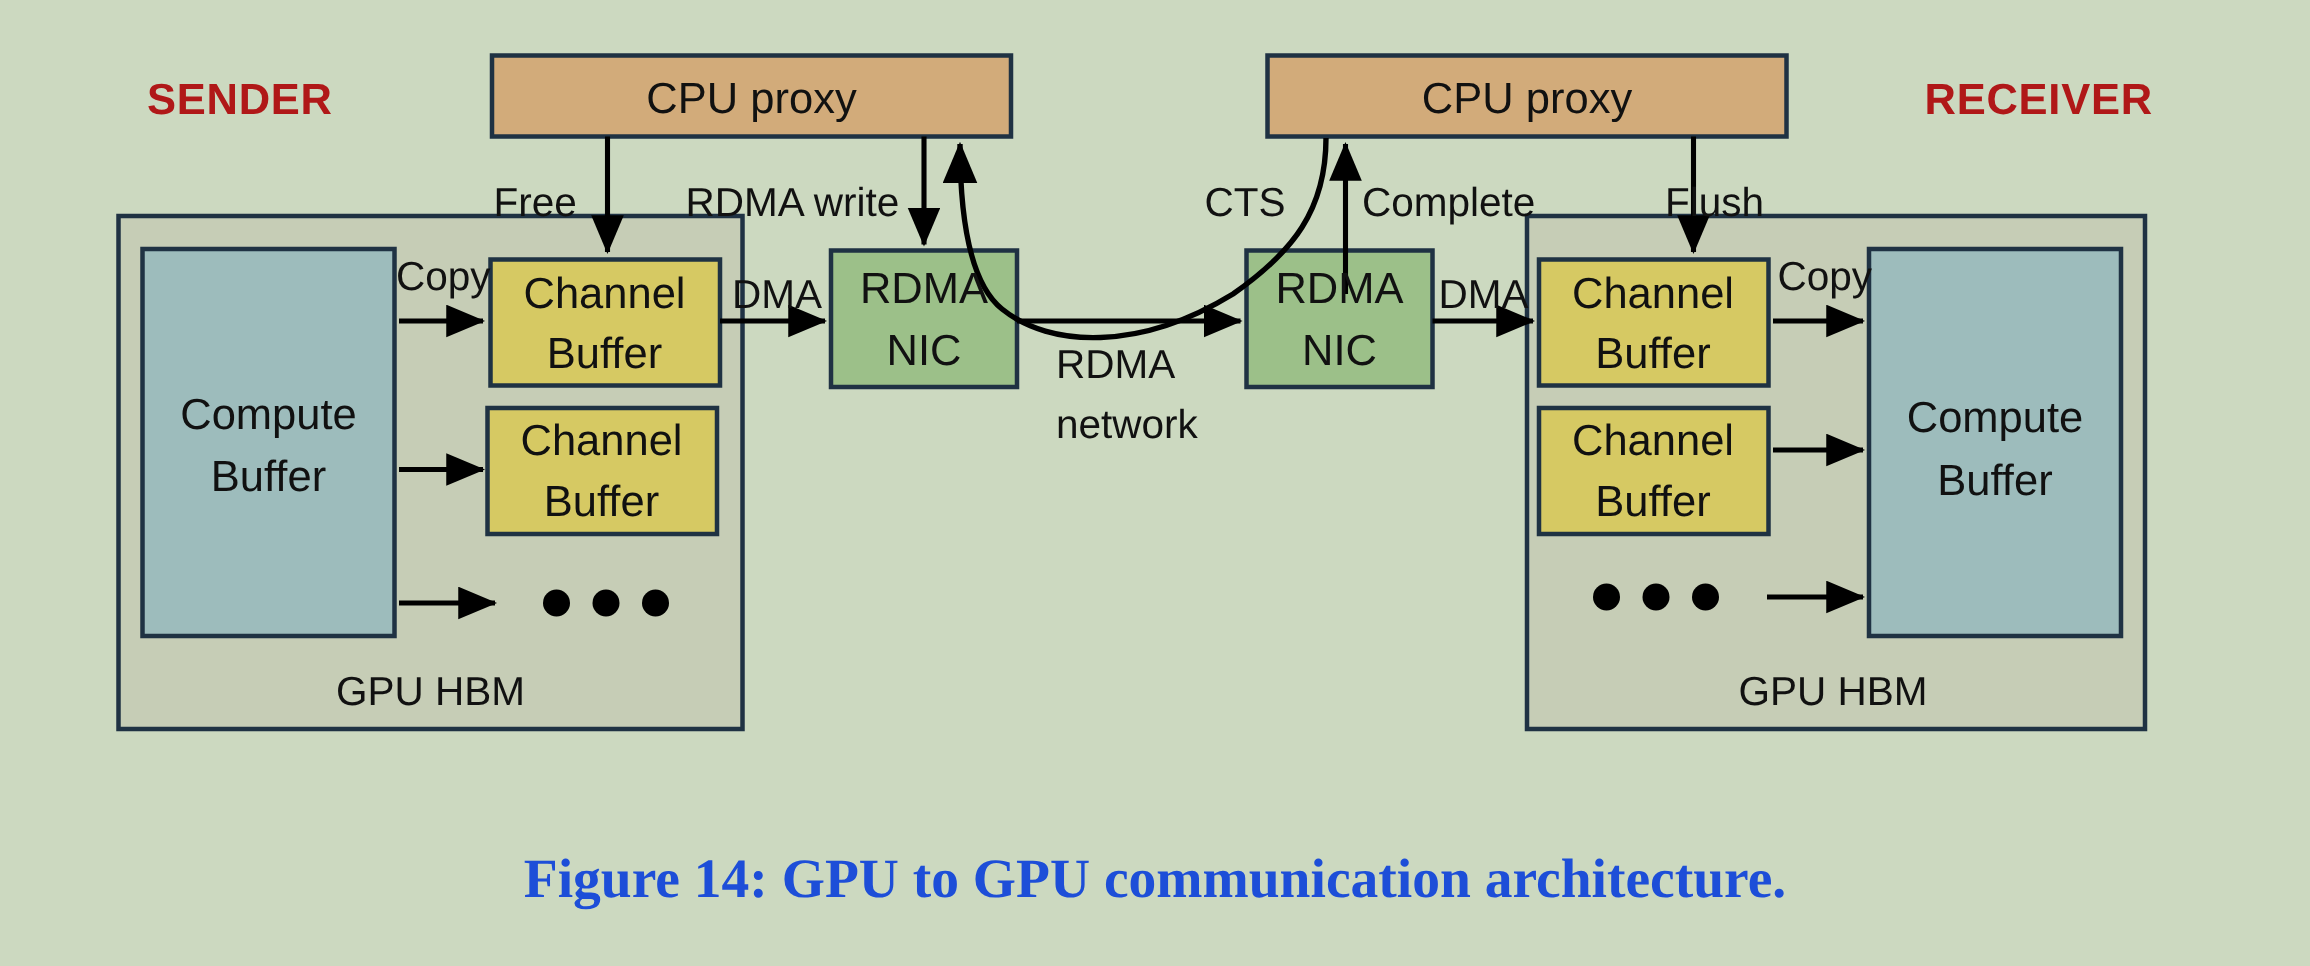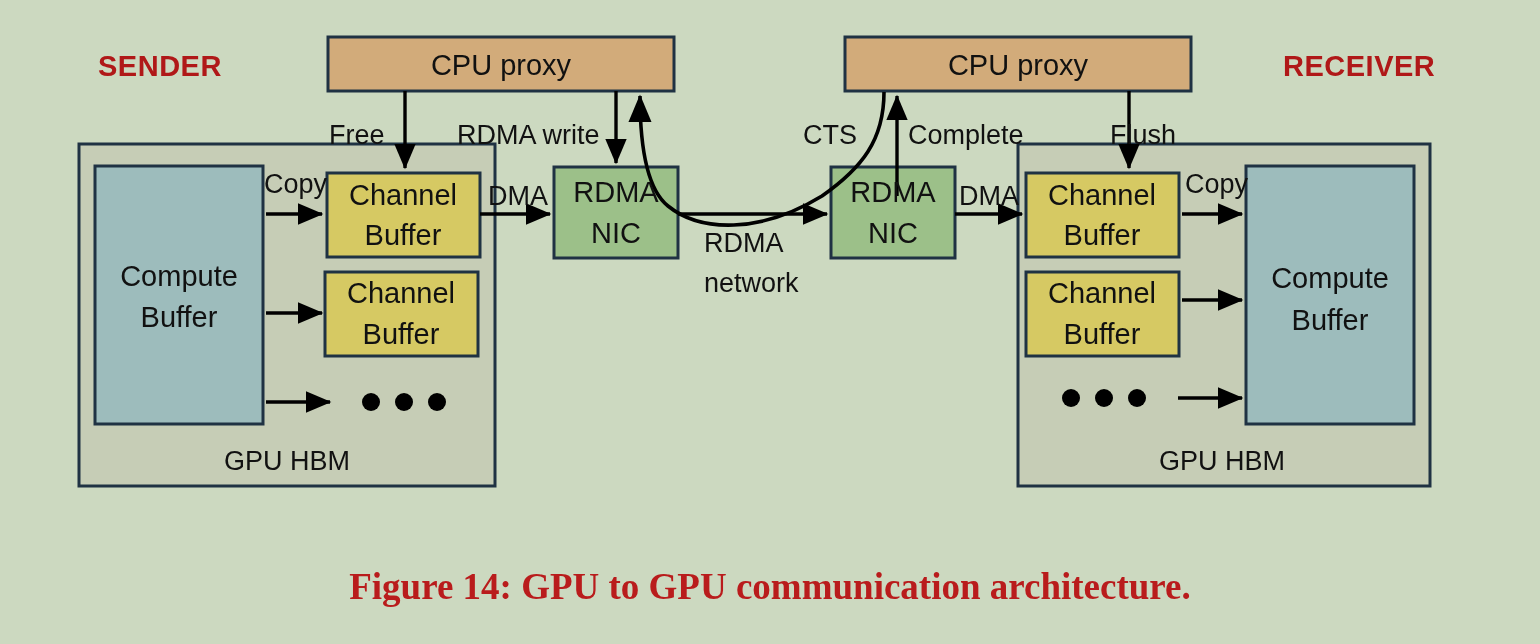--- a/index.html
+++ b/index.html
@@ -12,21 +12,21 @@
   }
   #figure-root{position:absolute;left:0;top:0;width:1498px;height:644px;}
   svg#diagram{position:absolute;left:0;top:0;width:1540px;height:644px;display:block;}
   .box-label{font-family:"Liberation Sans", sans-serif;font-size:29px;fill:#111111;}
   .edge-label{font-family:"Liberation Sans", sans-serif;font-size:27px;fill:#111111;}
   .region-label{font-family:"Liberation Sans", sans-serif;font-size:27px;fill:#111111;}
   .side-label{font-family:"Liberation Sans", sans-serif;font-size:29px;font-weight:bold;fill:#b01818;letter-spacing:0.5px;}
   .caption-text{
     position:absolute;left:0;top:565px;width:1540px;text-align:center;
     font-family:"Liberation Serif", serif;
-    font-size:37px;font-weight:bold;color:#b91c1c;
+    font-size:37px;font-weight:bold;color:#1d4ed8;
     white-space:nowrap;
   }
   .watermark-text{
     position:absolute;left:1305px;top:600px;
     font-family:"Liberation Sans", sans-serif;
     font-size:27px;color:#bcbfb6;
     text-shadow:1px 1px 0 #d8ded0;
     white-space:nowrap;
   }
 </style>

